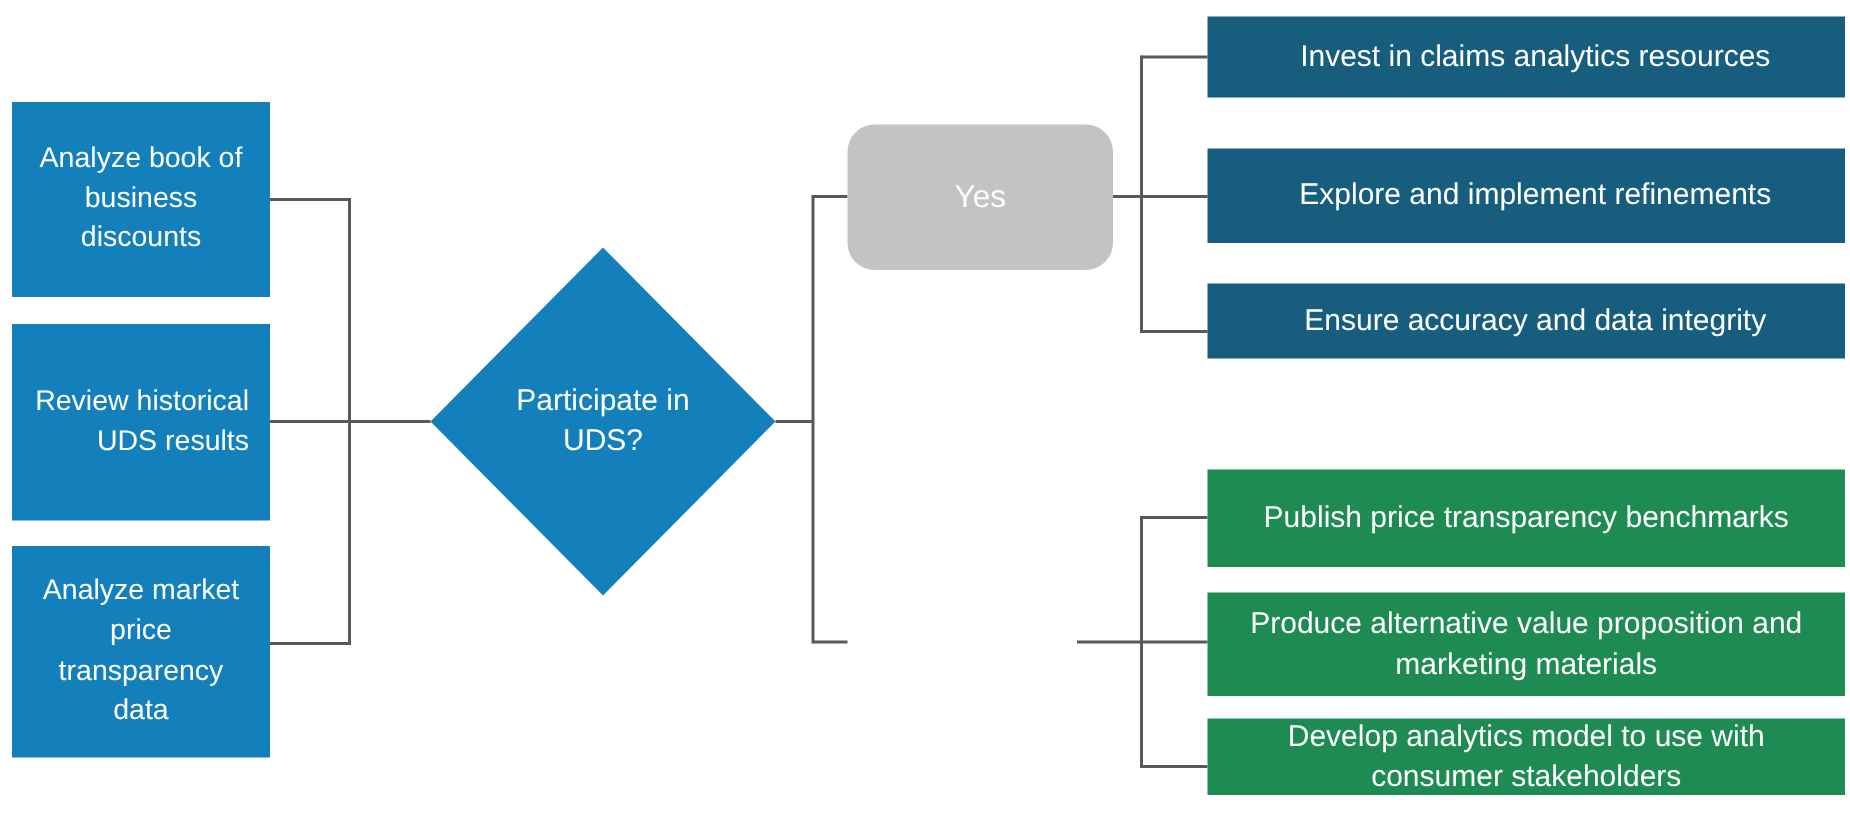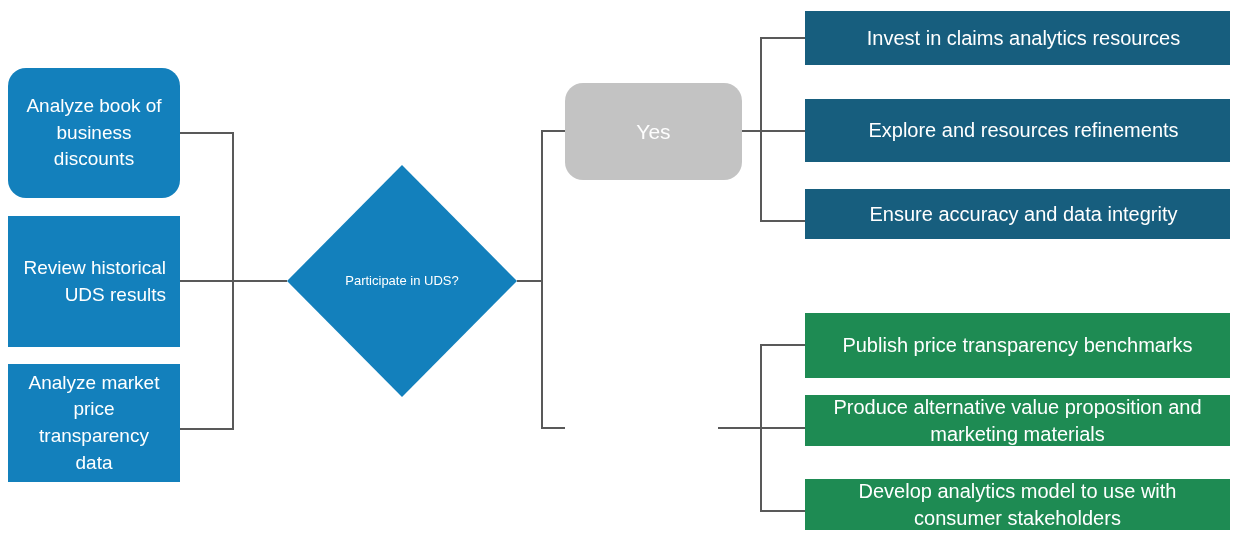--- a/index.html
+++ b/index.html
@@ -32,21 +32,21 @@
     font-size: 19px;
     line-height: 1.4;
     padding: 6px 14px;
   }
   .decision-box {
     left: 287px;
     top: 165px;
     width: 230px;
     height: 232px;
     background: transparent;
-    font-size: 13px;
+    font-size: 20px;
     line-height: 1.35;
   }
   .decision-box .inner { width: 140px; }
   .gate {
     left: 565px;
     width: 177px;
     background: #C3C3C3;
     border-radius: 18px;
     font-size: 21px;
     color: #FDFDFD;
@@ -87,51 +87,51 @@
 
       <polyline points="718,428 761,428"></polyline>
       <polyline points="761,344 761,512"></polyline>
       <polyline points="761,345 805,345"></polyline>
       <polyline points="761,428 805,428"></polyline>
       <polyline points="761,511 805,511"></polyline>
     </g>
     <polygon points="402,165 517,281 402,397 287,281" fill="#1380BC"></polygon>
   </svg>
 
-  <div class="node input-box" style="top:68px; height:130px;border-radius:18px;">
+  <div class="node input-box" style="top:68px; height:130px;">
     <span>Analyze book of business discounts</span>
   </div>
   <div class="node input-box" style="top:216px; height:131px;text-align:right;">
     <span>Review historical UDS results</span>
   </div>
-  <div class="node input-box" style="top:364px; height:118px;">
+  <div class="node input-box" style="top:364px; height:141px;">
     <span>Analyze market price transparency data</span>
   </div>
 
   <div class="node decision-box">
     <span class="inner">Participate in UDS?</span>
   </div>
 
   <div class="node gate" style="top:83px; height:97px;">
     <span>Yes</span>
   </div>
 
   <div class="node outcome yes" style="top:11px; height:54px;">
     <span>Invest in claims analytics resources</span>
   </div>
   <div class="node outcome yes" style="top:99px; height:63px;">
-    <span>Explore and resources refinements</span>
+    <span>Explore and implement refinements</span>
   </div>
   <div class="node outcome yes" style="top:189px; height:50px;">
     <span>Ensure accuracy and data integrity</span>
   </div>
 
   <div class="node outcome no" style="top:313px; height:65px;">
     <span>Publish price transparency benchmarks</span>
   </div>
-  <div class="node outcome no" style="top:395px; height:51px;">
+  <div class="node outcome no" style="top:395px; height:69px;">
     <span>Produce alternative value proposition and marketing materials</span>
   </div>
   <div class="node outcome no" style="top:479px; height:51px;">
     <span>Develop analytics model to use with consumer stakeholders</span>
   </div>
 
 </div>
 
 </body></html>

